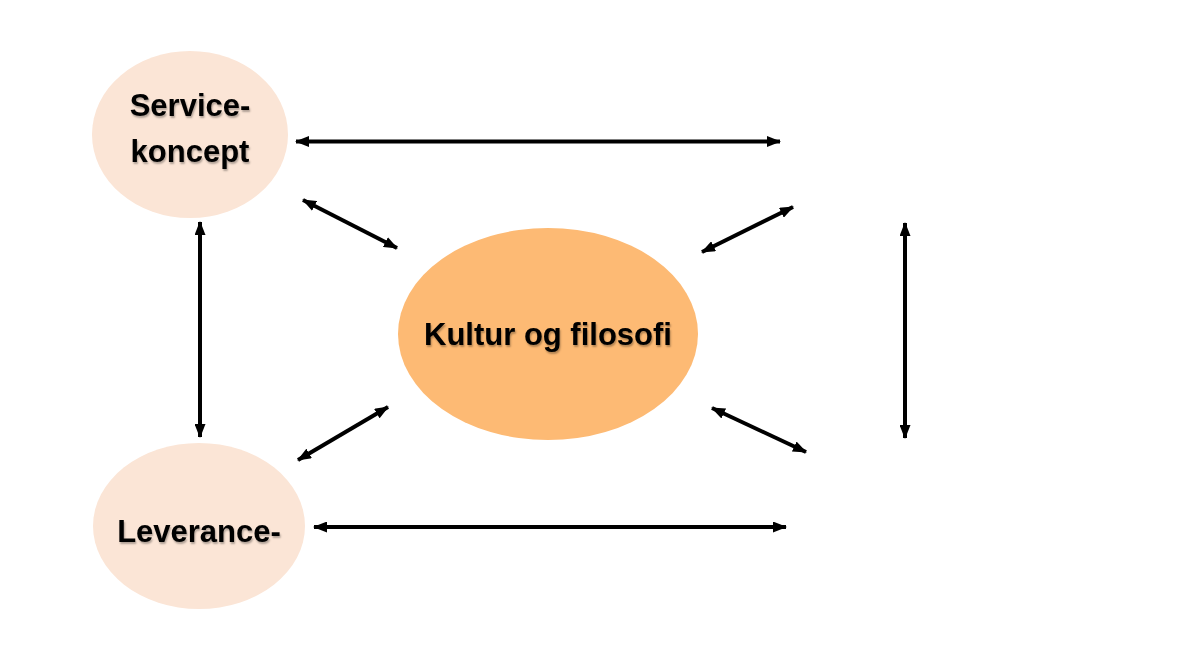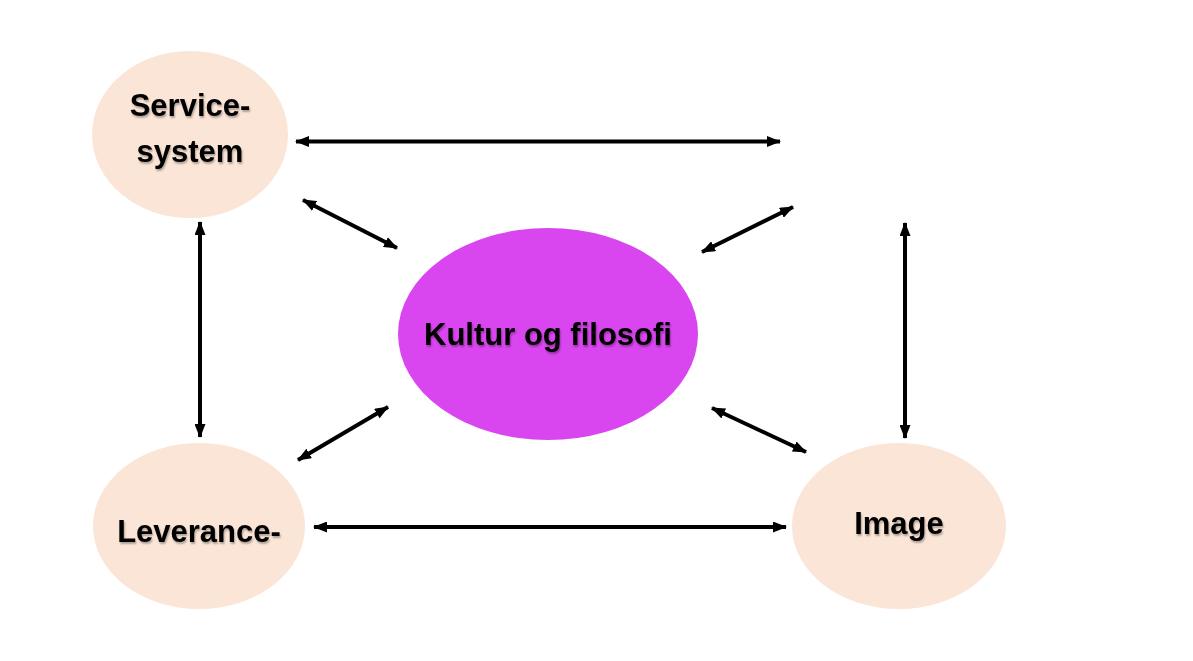--- a/index.html
+++ b/index.html
@@ -28,21 +28,21 @@
     display: flex;
     align-items: center;
     justify-content: center;
     text-align: center;
     color: #000000;
     font-weight: bold;
     font-size: 31px;
     text-shadow: 1px 2px 2px rgba(0,0,0,0.30);
   }
   .node.peach { background: #fbe5d6; }
-  .node.blue  { background: #d946ef; }
+  .node.blue  { background: #fdba74; }
 
   .label-block {
     display: flex;
     flex-direction: column;
     align-items: center;
   }
   .label-line { line-height: 31px; display: block; }
 
   #node-service-koncept   { left: 92px;  top: 51px;  width: 196px; height: 167px; }
   #node-service-koncept .label-block  { gap: 15px; transform: translateY(-6px); }
@@ -81,36 +81,31 @@
     <line class="edge" x1="905" y1="223" x2="905" y2="438" marker-start="url(#ah)" marker-end="url(#ah)"></line>
     <line class="edge" x1="303" y1="200" x2="397" y2="248" marker-start="url(#ah)" marker-end="url(#ah)"></line>
     <line class="edge" x1="702" y1="252" x2="793" y2="207" marker-start="url(#ah)" marker-end="url(#ah)"></line>
     <line class="edge" x1="298" y1="460" x2="388" y2="407" marker-start="url(#ah)" marker-end="url(#ah)"></line>
     <line class="edge" x1="712" y1="408" x2="806" y2="452" marker-start="url(#ah)" marker-end="url(#ah)"></line>
   </svg>
 
   <div class="node peach" id="node-service-koncept">
     <div class="label-block">
       <span class="label-line">Service-</span>
-      <span class="label-line">system</span>
+      <span class="label-line">koncept</span>
     </div>
   </div>
 
 
   <div class="node blue" id="node-kultur-og-filosofi">
     <div class="label-block">
       <span class="label-line">Kultur og filosofi</span>
     </div>
   </div>
 
   <div class="node peach" id="node-leverance-system">
     <div class="label-block">
       <span class="label-line">Leverance-</span>
     </div>
   </div>
 
-  <div class="node peach" id="node-image">
-    <div class="label-block">
-      <span class="label-line">Image</span>
-    </div>
-  </div>
 
 </div>
 
 </body></html>

